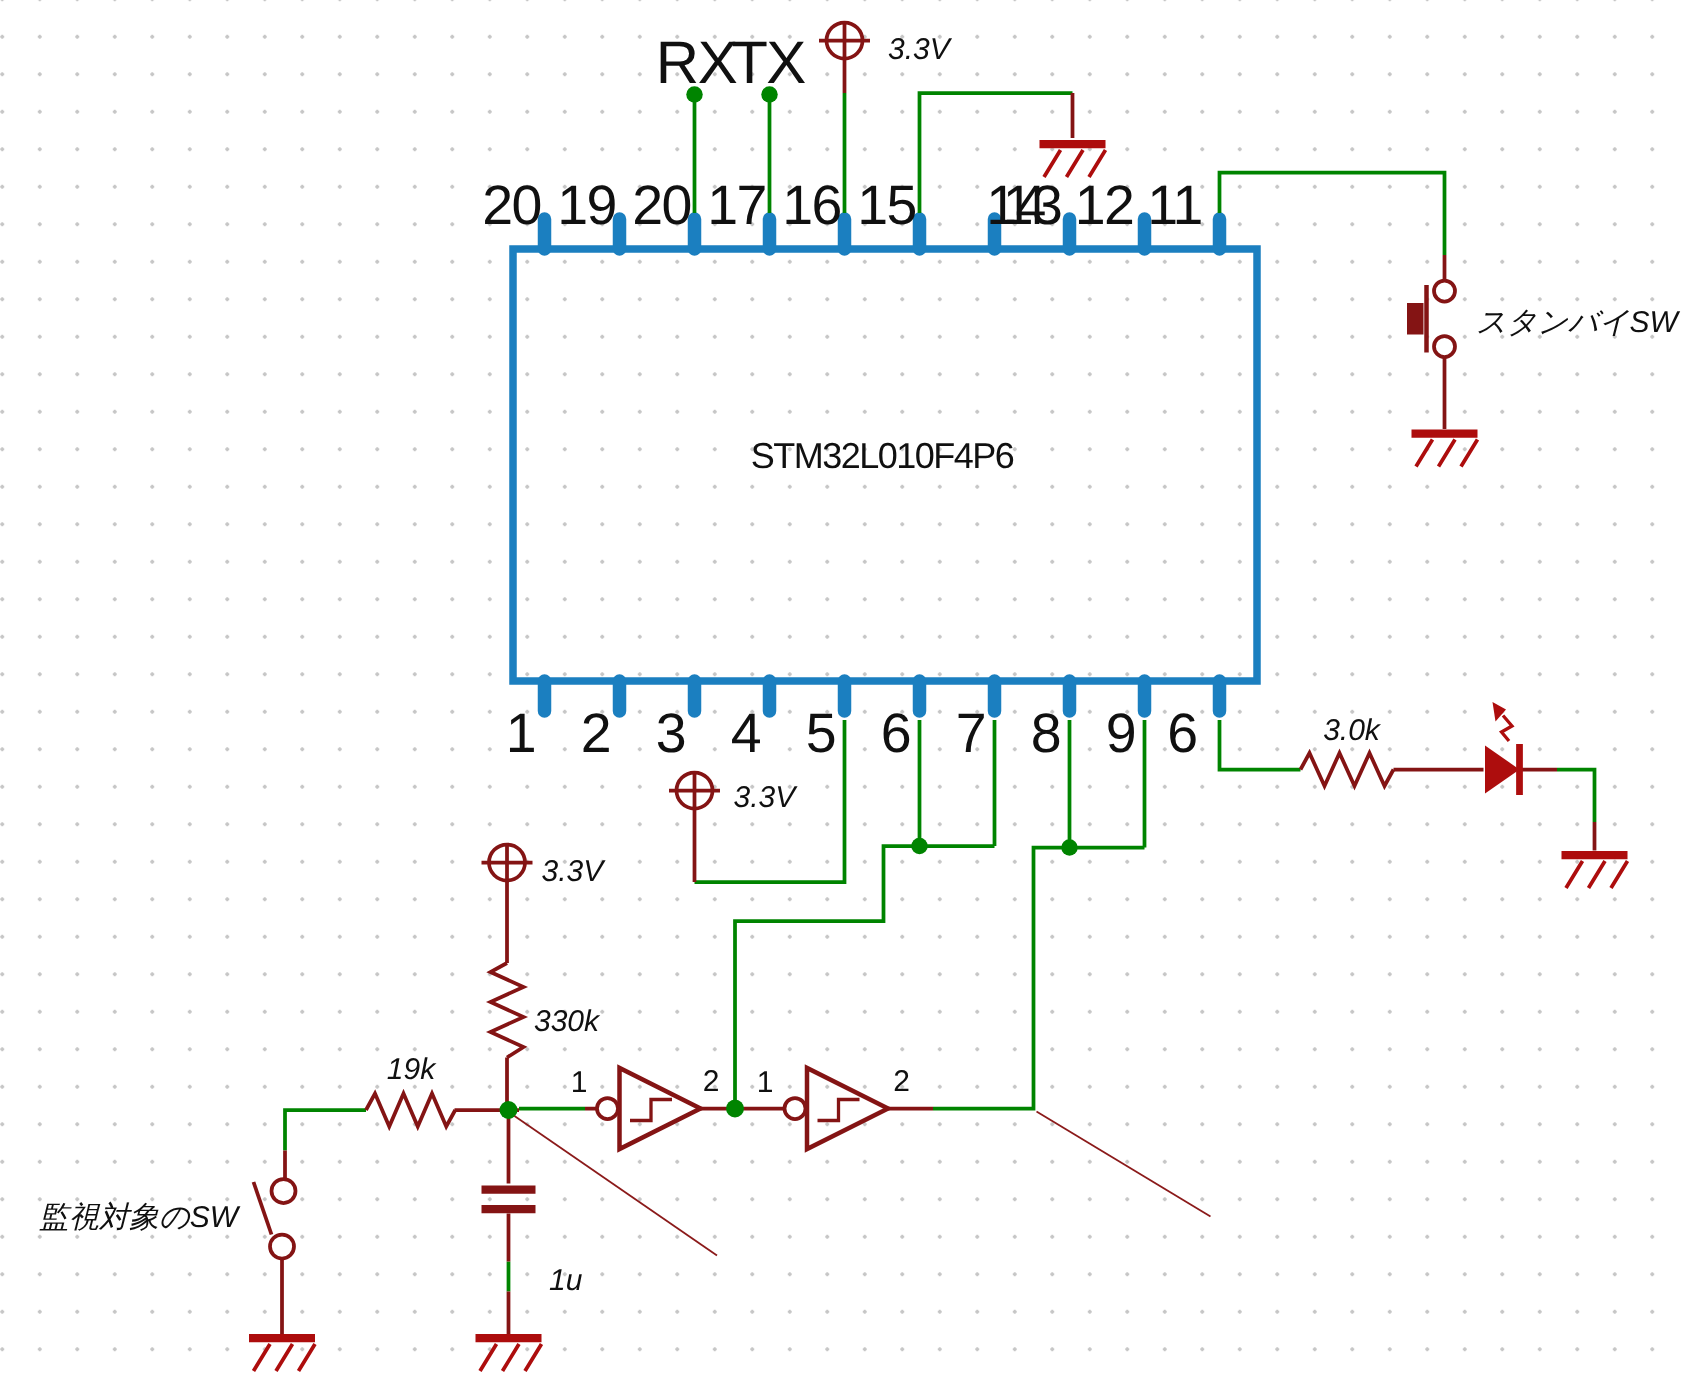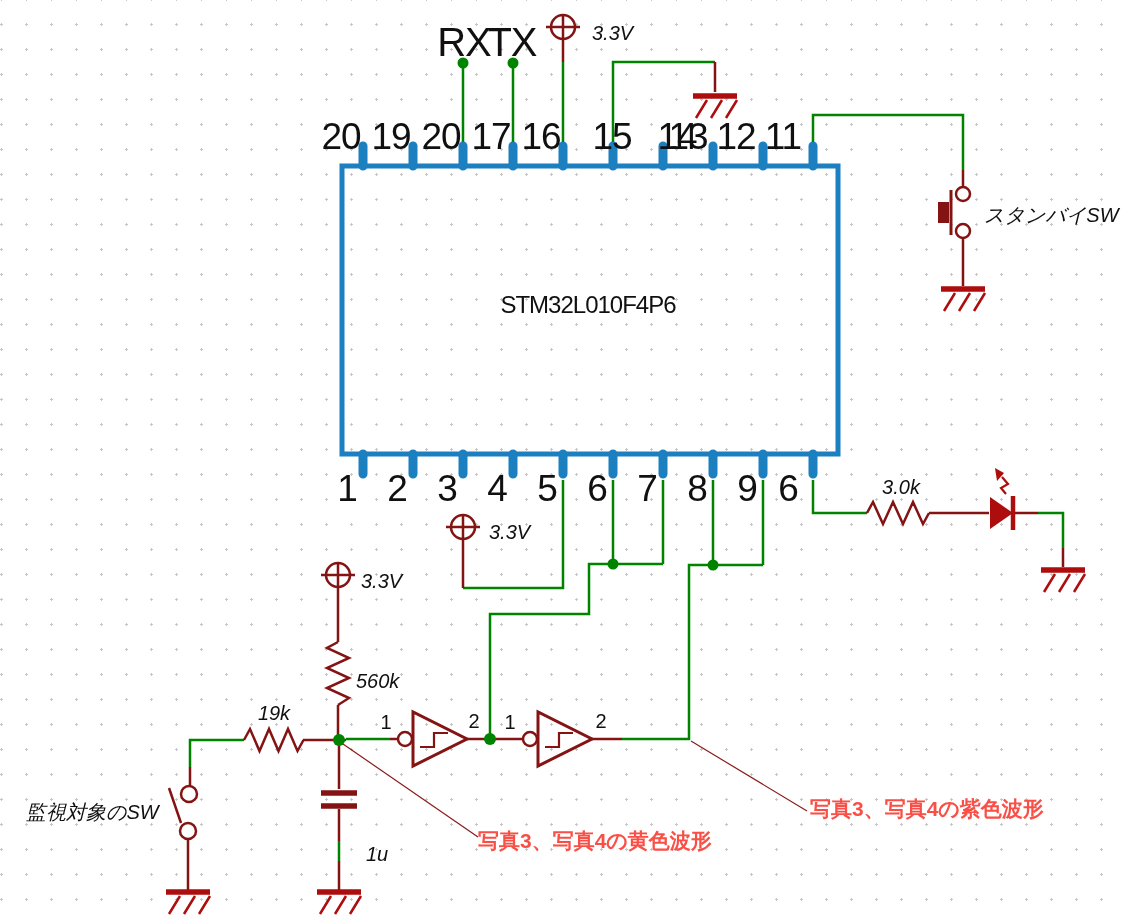--- a/index.html
+++ b/index.html
@@ -163,21 +163,21 @@
   <path d="M691,741 L807,811" stroke="#8b1a1a" stroke-width="1.2" fill="none"></path>
 </svg>
 
 <span class="lbl ctr icname" style="left:588px;top:293px">STM32L010F4P6</span>
 
 <span class="lbl ctr pn" style="left:341px;top:118px">20</span>
 <span class="lbl ctr pn" style="left:391px;top:118px">19</span>
 <span class="lbl ctr pn" style="left:441px;top:118px">20</span>
 <span class="lbl ctr pn" style="left:491px;top:118px">17</span>
 <span class="lbl ctr pn" style="left:541px;top:118px">16</span>
-<span class="lbl ctr pn" style="left:612px;top:118px">15</span>
+<span class="lbl ctr pn" style="left:591px;top:118px">15</span>
 <span class="lbl ctr pn" style="left:677px;top:118px">14</span>
 <span class="lbl ctr pn" style="left:688px;top:118px">13</span>
 <span class="lbl ctr pn" style="left:736px;top:118px">12</span>
 <span class="lbl ctr pn" style="left:783px;top:118px">11</span>
 
 <span class="lbl ctr pn" style="left:347px;top:470px">1</span>
 <span class="lbl ctr pn" style="left:397px;top:470px">2</span>
 <span class="lbl ctr pn" style="left:447px;top:470px">3</span>
 <span class="lbl ctr pn" style="left:497px;top:470px">4</span>
 <span class="lbl ctr pn" style="left:547px;top:470px">5</span>
@@ -188,27 +188,25 @@
 <span class="lbl ctr pn" style="left:788px;top:470px">6</span>
 
 <span class="lbl ctr net" style="left:464px;top:22px">RX</span>
 <span class="lbl ctr net" style="left:512px;top:22px">TX</span>
 
 <span class="lbl val" style="left:592px;top:23px">3.3V</span>
 <span class="lbl val" style="left:489px;top:522px">3.3V</span>
 <span class="lbl val" style="left:361px;top:571px">3.3V</span>
 
 <span class="lbl ctr val" style="left:901px;top:477px">3.0k</span>
-<span class="lbl val" style="left:356px;top:671px">560k</span>
+<span class="lbl val" style="left:356px;top:671px">330k</span>
 <span class="lbl ctr val" style="left:274px;top:703px">19k</span>
 <span class="lbl val" style="left:366px;top:844px">1u</span>
 <span class="lbl val" style="left:984px;top:205px">スタンバイSW</span>
 <span class="lbl val" style="left:26px;top:802px">監視対象のSW</span>
 
 <span class="lbl ctr invpin" style="left:386px;top:712px">1</span>
 <span class="lbl ctr invpin" style="left:474px;top:711px">2</span>
 <span class="lbl ctr invpin" style="left:510px;top:712px">1</span>
 <span class="lbl ctr invpin" style="left:601px;top:711px">2</span>
 
-<span class="lbl ann" style="left:478px;top:830px">写真3、写真4の黄色波形</span>
-<span class="lbl ann" style="left:810px;top:798px">写真3、写真4の紫色波形</span>
 
 </div>
 
 </body></html>

